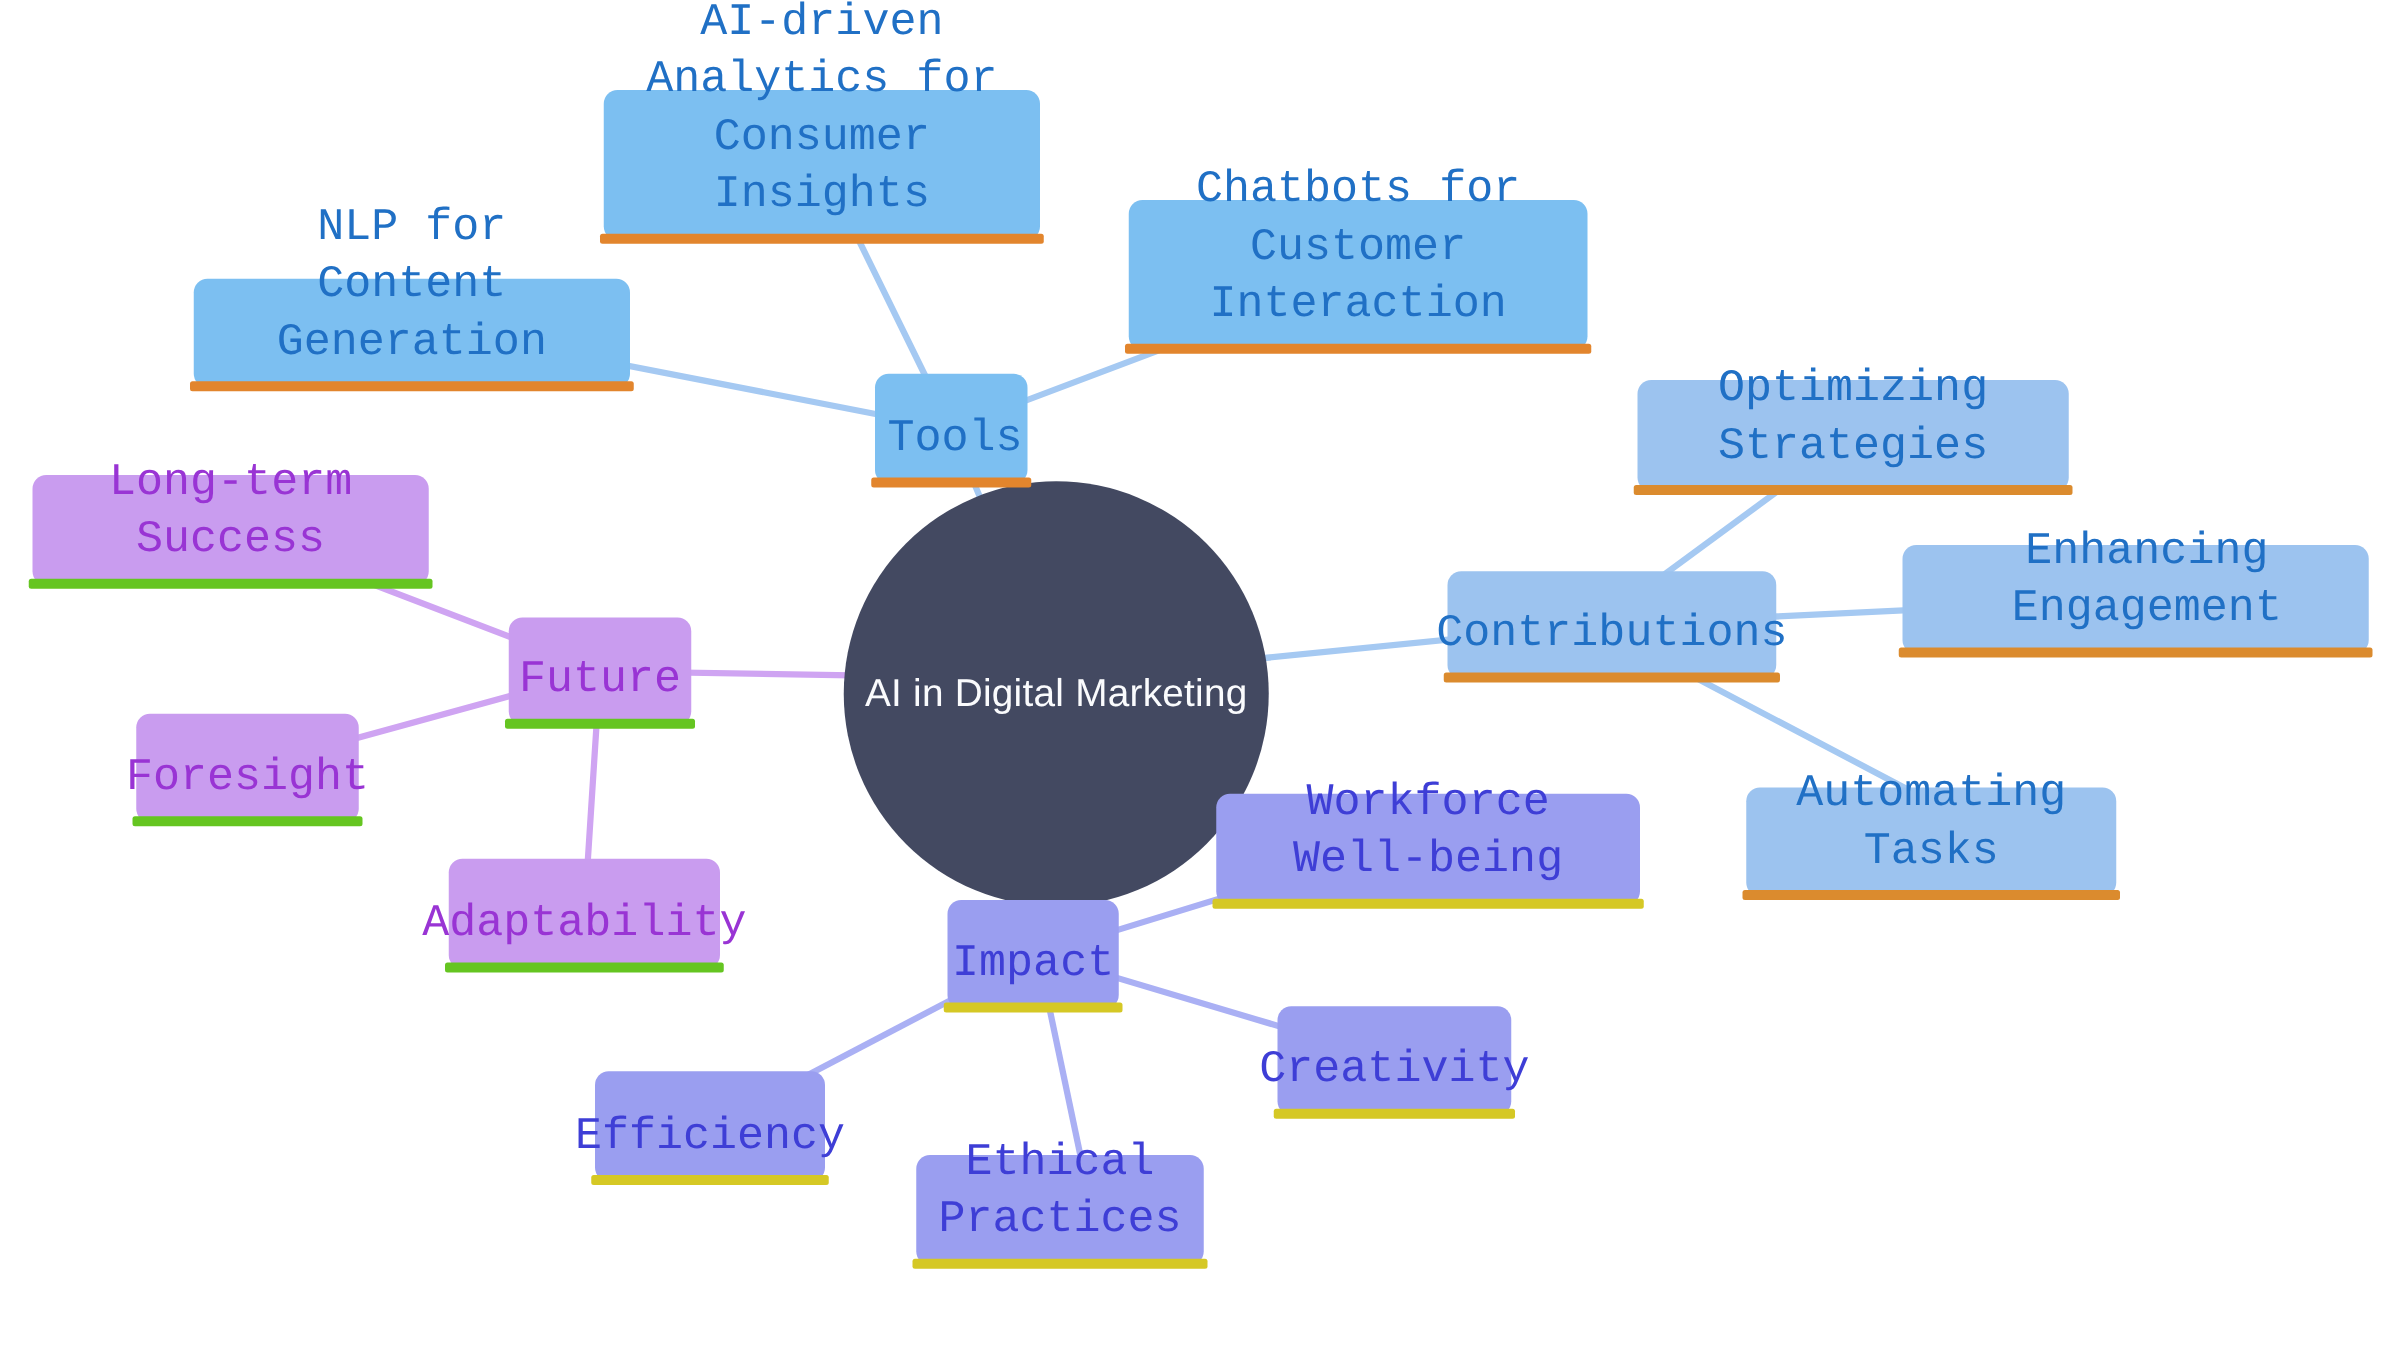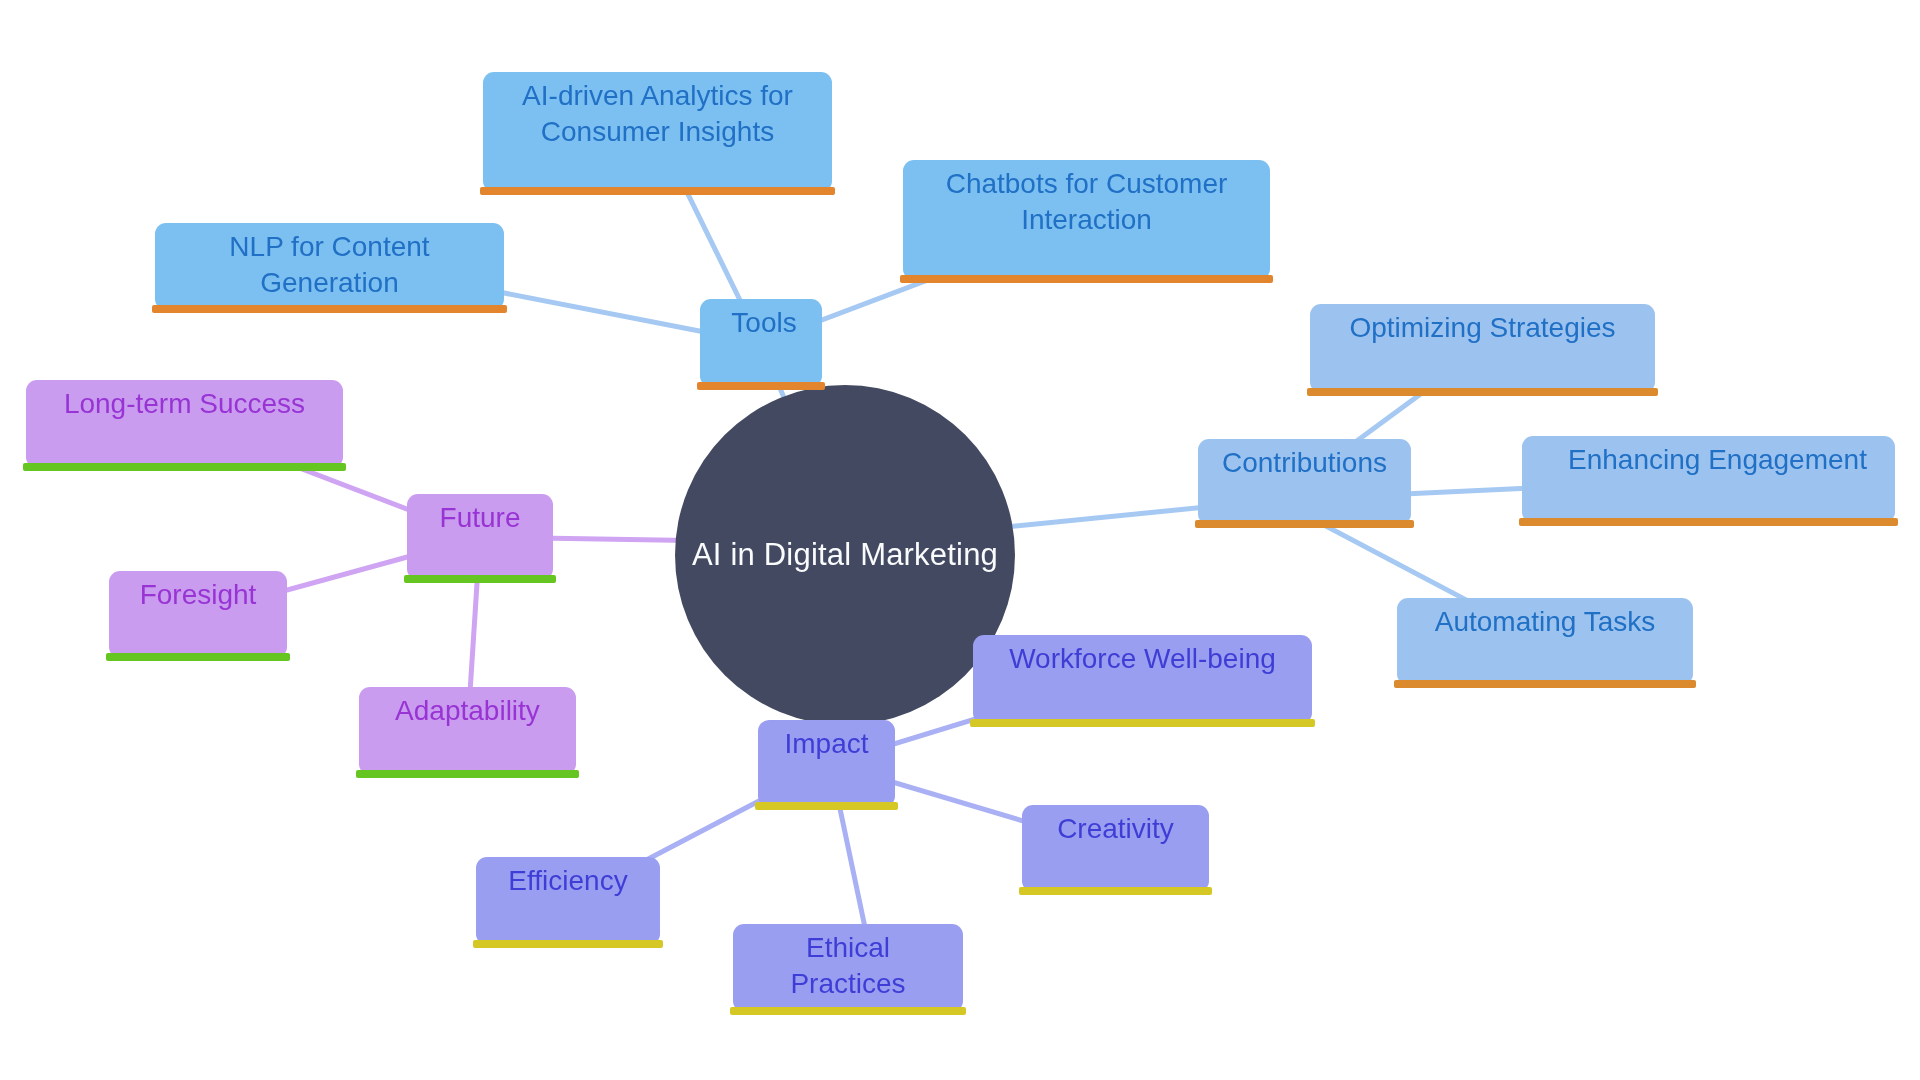--- a/index.html
+++ b/index.html
@@ -8,24 +8,24 @@
     font-family:"Liberation Sans","DejaVu Sans",sans-serif;
   }
   #edges{position:absolute;left:0;top:0;width:1920px;height:1080px;z-index:1;}
   #center{
     position:absolute;z-index:2;border-radius:50%;
     display:flex;align-items:center;justify-content:center;text-align:center;
     font-size:31px;font-weight:400;letter-spacing:.2px;
   }
   .node{
     position:absolute;z-index:3;box-sizing:border-box;
-    display:flex;align-items:flex-start;justify-content:center;text-align:center;
-    border-radius:11px;font-size:28px;line-height:1.28;font-weight:400;
+    display:flex;align-items:flex-end;justify-content:center;text-align:center;
+    border-radius:11px;font-size:36px;line-height:1.28;font-weight:400;
     padding:6px 16px 13px 16px;
-    background:var(--fill);color:var(--ink);
+    background:var(--fill);color:var(--ink);font-family:Liberation Mono, monospace;
   }
   .node .bar{
     position:absolute;left:-3px;right:-3px;bottom:-3px;height:8px;
     background:var(--bar);border-radius:2px;
   }
   .node .node-label{position:relative;}
 </style>
 </head>
 <body>
 
@@ -62,33 +62,33 @@
         <span class="node-label">AI-driven Analytics for Consumer Insights</span>
       </div>
       <div class="node" style="left: 903px; top: 160px; width: 367px; height: 120px; --fill: #7CBFF1; --bar: #E2852D; --ink: #2070C5;">
         <div class="bar"></div>
         <span class="node-label">Chatbots for Customer Interaction</span>
       </div>
       <div class="node" style="left: 155px; top: 223px; width: 349px; height: 87px; --fill: #7CBFF1; --bar: #E2852D; --ink: #2070C5;">
         <div class="bar"></div>
         <span class="node-label">NLP for Content Generation</span>
       </div>
-      <div class="node" style="left: 1158px; top: 439px; width: 213px; height: 86px; margin-left: 40px; --fill: #9CC3EF; --bar: #DB8B2E; --ink: #2070C5;">
+      <div class="node" style="left: 1158px; top: 457px; width: 263px; height: 86px; --fill: #9CC3EF; --bar: #DB8B2E; --ink: #2070C5;">
         <div class="bar"></div>
         <span class="node-label">Contributions</span>
       </div>
       <div class="node" style="left: 1310px; top: 304px; width: 345px; height: 89px; --fill: #9CC3EF; --bar: #DB8B2E; --ink: #2070C5;">
         <div class="bar"></div>
         <span class="node-label">Optimizing Strategies</span>
       </div>
       <div class="node" style="left: 1522px; top: 436px; width: 373px; height: 87px; padding-left: 34px; --fill: #9CC3EF; --bar: #DB8B2E; --ink: #2070C5;">
         <div class="bar"></div>
         <span class="node-label">Enhancing Engagement</span>
       </div>
-      <div class="node" style="left: 1397px; top: 598px; width: 296px; height: 87px; --fill: #9CC3EF; --bar: #DB8B2E; --ink: #2070C5;">
+      <div class="node" style="left: 1397px; top: 630px; width: 296px; height: 87px; --fill: #9CC3EF; --bar: #DB8B2E; --ink: #2070C5;">
         <div class="bar"></div>
         <span class="node-label">Automating Tasks</span>
       </div>
       <div class="node" style="left: 407px; top: 494px; width: 146px; height: 86px; --fill: #C99CEF; --bar: #65C521; --ink: #9934D4;">
         <div class="bar"></div>
         <span class="node-label">Future</span>
       </div>
       <div class="node" style="left: 26px; top: 380px; width: 317px; height: 88px; --fill: #C99CEF; --bar: #65C521; --ink: #9934D4;">
         <div class="bar"></div>
         <span class="node-label">Long-term Success</span>

